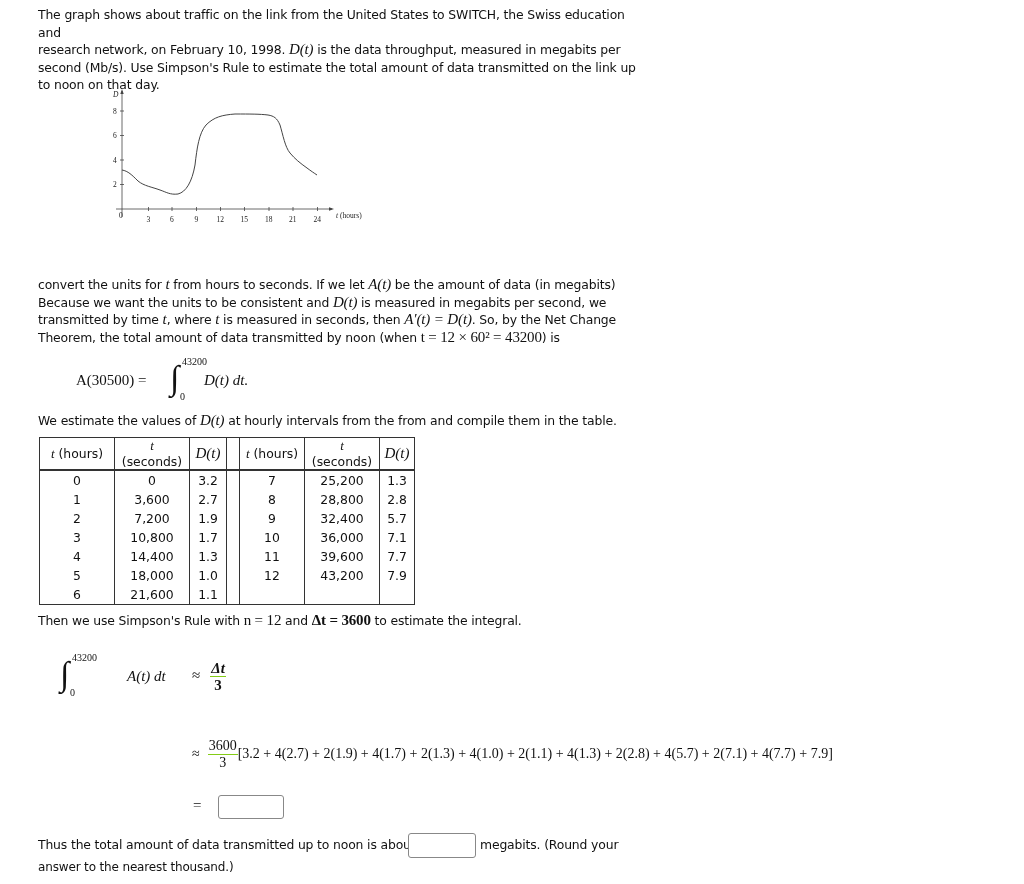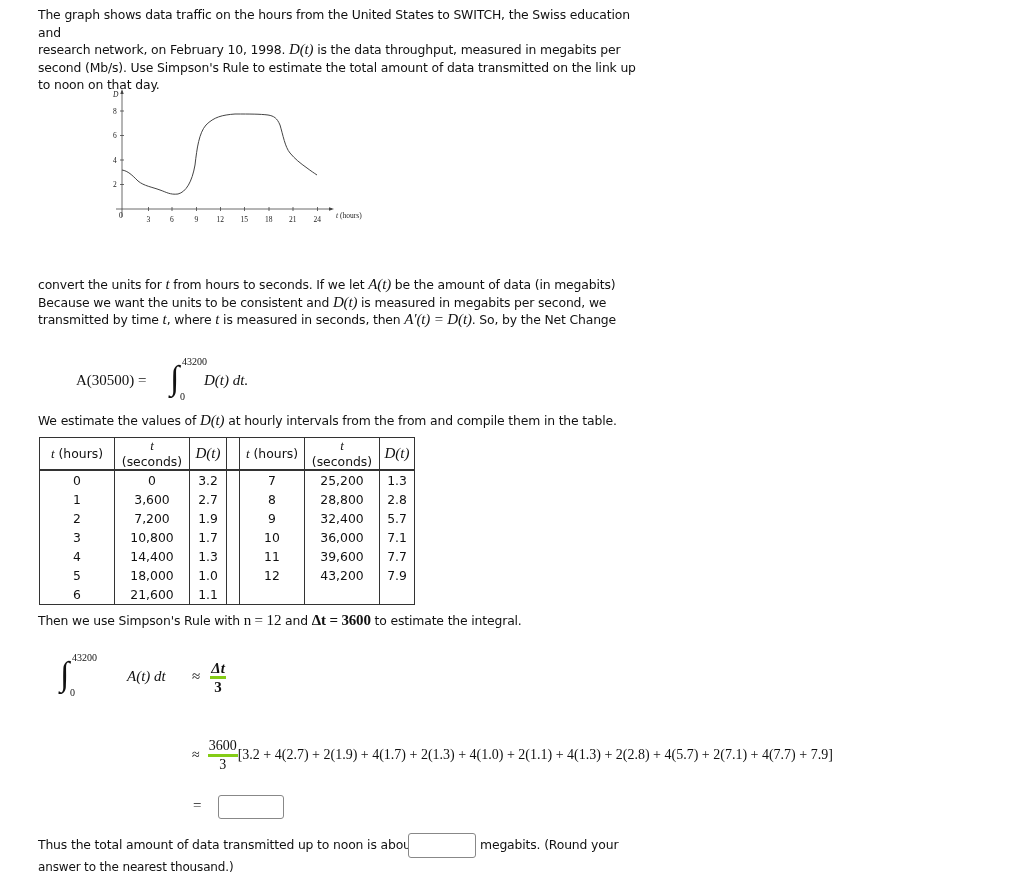--- a/index.html
+++ b/index.html
@@ -10,28 +10,28 @@
   .abs{position:absolute;}
   .serif{font-family:"Liberation Serif","DejaVu Serif",serif;}
   table.dt{border-collapse:collapse;font-size:12.4px;}
   table.dt td,table.dt th{border:1px solid #333;padding:0 4px;height:19px;text-align:center;font-weight:normal;}
   table.dt tbody td{border-top:none;border-bottom:none;}
   table.dt tbody tr:last-child td{border-bottom:1px solid #333;}
   table.dt thead th{border-bottom:2px solid #333;}
   .gap{width:12px;padding:0!important;}
   .ansbox{position:absolute;border:1px solid #888;border-radius:3px;background:#fff;}
   .frac{display:inline-block;text-align:center;vertical-align:middle;}
-  .frac .n{display:block;border-bottom:3px solid #84cc16;padding:0 1px;line-height:16px;}
+  .frac .n{display:block;border-bottom:1px solid #84cc16;padding:0 1px;line-height:16px;}
   .frac .d{display:block;line-height:16px;}
 </style>
 </head>
 <body>
 
 <div class="para" style="top:6px;">
-  <div>The graph shows data traffic on the hours from the United States to SWITCH, the Swiss education and</div>
+  <div>The graph shows about traffic on the link from the United States to SWITCH, the Swiss education and</div>
   <div><span>research network, on February 10, 1998. </span><span class="mi">D(t)</span><span> is the data throughput, measured in megabits per</span></div>
   <div>second (Mb/s). Use Simpson's Rule to estimate the total amount of data transmitted on the link up</div>
   <div>to noon on that day.</div>
 </div>
 
 <svg class="abs" style="left:100px;top:85px;" width="280" height="140" viewBox="0 0 280 140">
   <g font-family="Liberation Serif, DejaVu Serif, serif" font-size="7.5" fill="#222">
 
     <line x1="22" y1="132" x2="22" y2="6" stroke="#444" stroke-width="0.8"></line>
     <polygon points="22,4 20.3,9 23.7,9" fill="#444"></polygon>
@@ -72,20 +72,21 @@
     <text x="236" y="133"><tspan font-style="italic">t</tspan> (hours)</text>
 
     <path d="M22,85 C28,86 32,90 38,96 C44,101 52,102 60,105 C66,107 70,110 78,109 C86,107 92,97 95,80 C97,63 99,48 106,40 C114,32 122,30 135,29 C150,29 160,29 168,30 C174,31 177,33 180,40 C183,50 185,62 190,68 C195,74 200,78 207,83 C211,86 214,88 217,90" fill="none" stroke="#444" stroke-width="1"></path>
   </g>
 </svg>
 
 <div class="para" style="top:276px;width:620px;">
   <div><span>convert the units for </span><span class="mi">t</span><span> from hours to seconds. If we let </span><span class="mi">A(t)</span><span> be the amount of data (in megabits)</span></div>
   <div><span>Because we want the units to be consistent and </span><span class="mi">D(t)</span><span> is measured in megabits per second, we</span></div>
   <div><span>transmitted by time </span><span class="mi">t</span><span>, where </span><span class="mi">t</span><span> is measured in seconds, then </span><span class="mi">A′(t) = D(t)</span><span>. So, by the Net Change</span></div>
+  <div><span>Theorem, the total amount of data transmitted by noon (when </span><span class="math">t = 12 × 60² = 43200</span><span>) is</span></div>
 </div>
 
 <div class="abs serif" style="left:76px;top:356px;width:300px;height:46px;">
   <span class="abs mi" style="left:0;top:16px;font-style:normal;">A(30500) =</span>
   <span class="abs" style="left:94px;top:2px;font-size:34px;line-height:40px;font-style:italic;">∫</span>
   <span class="abs" style="left:106px;top:0;font-size:10px;">43200</span>
   <span class="abs" style="left:104px;top:35px;font-size:10px;">0</span>
   <span class="abs mi" style="left:128px;top:16px;">D(t) dt.</span>
 </div>
 

